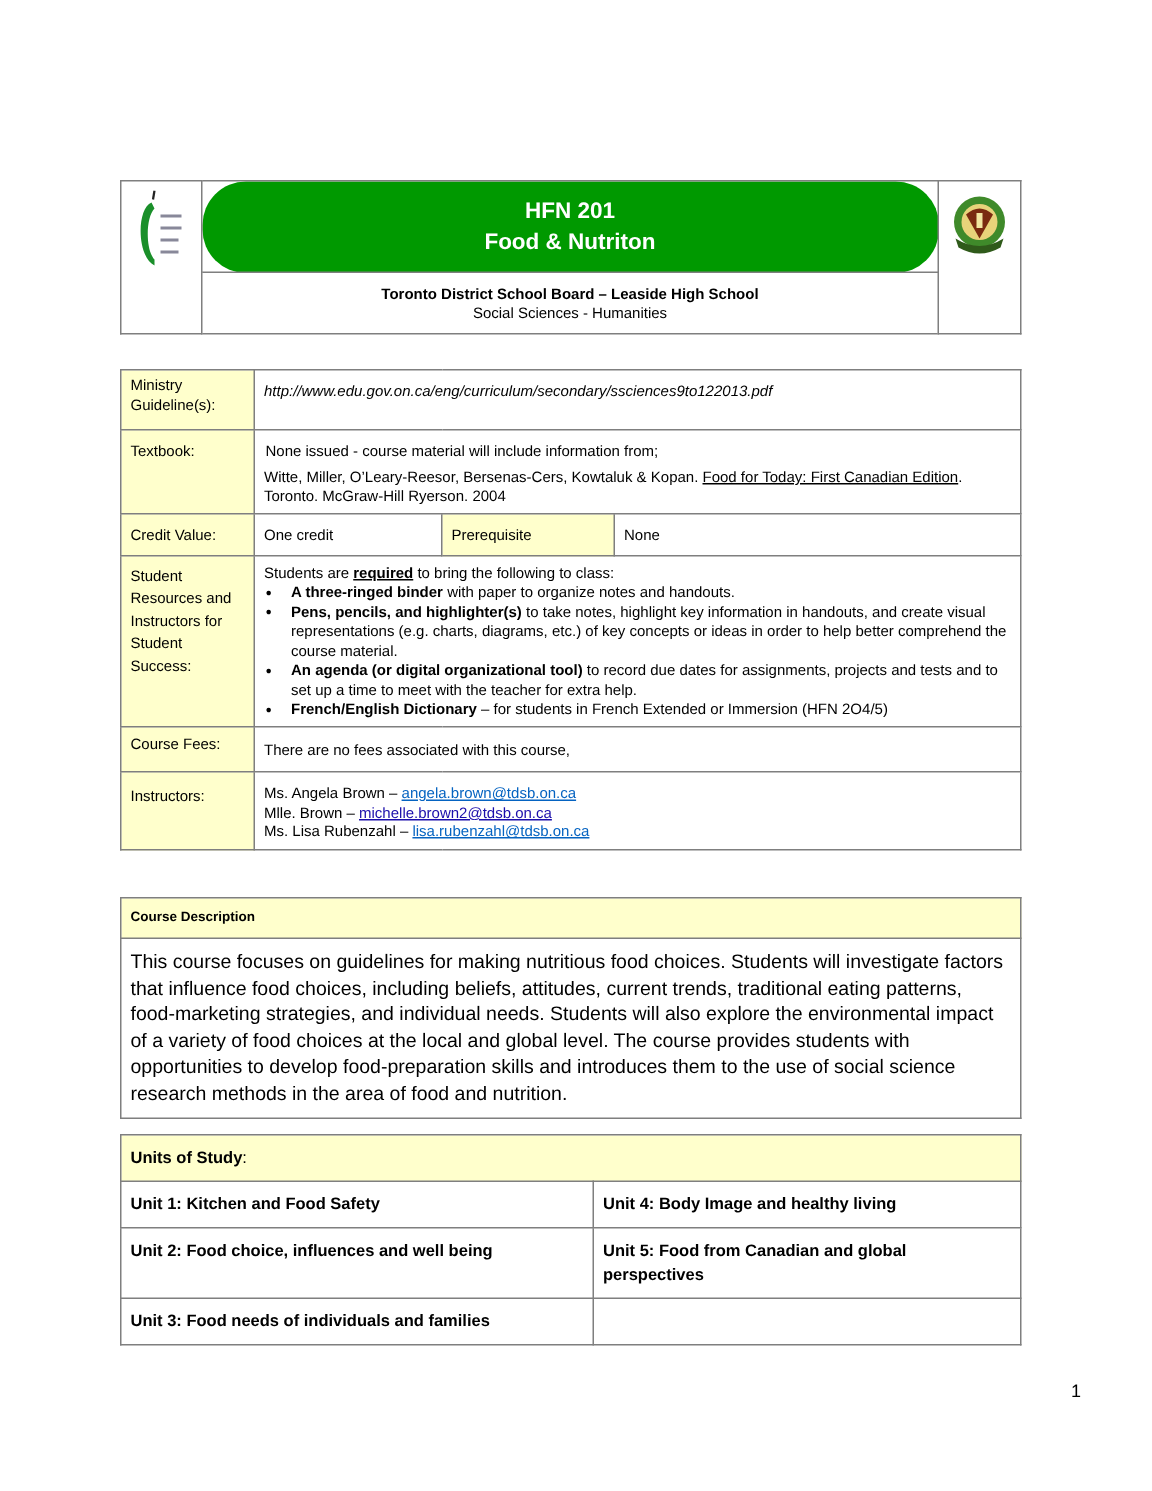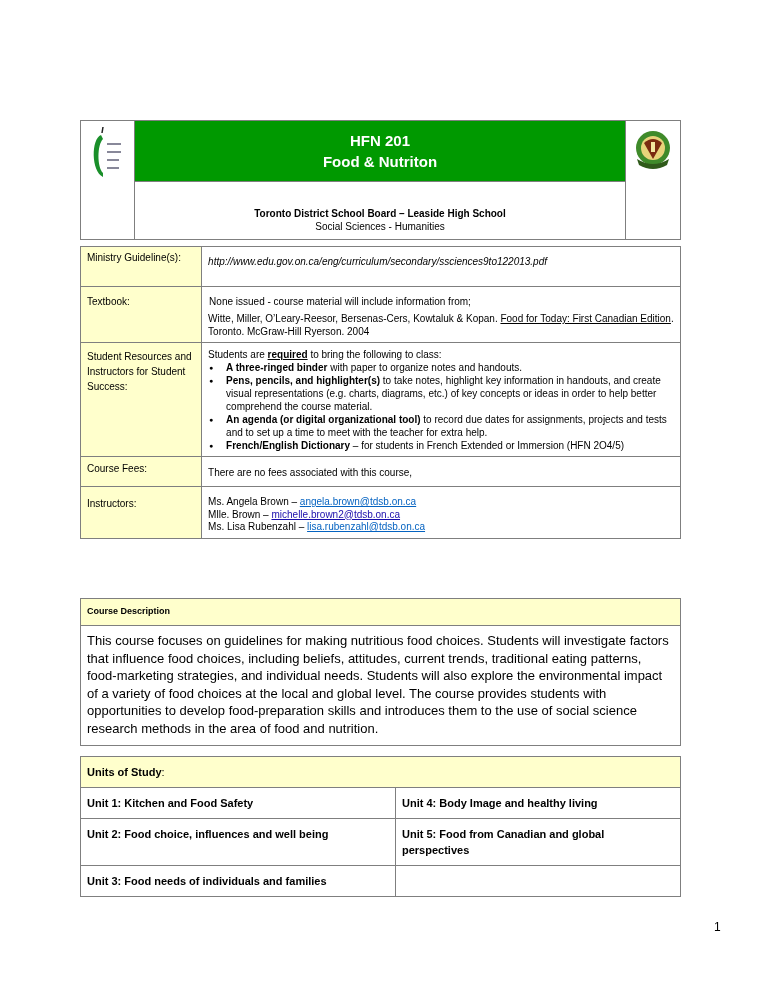--- a/index.html
+++ b/index.html
@@ -5,22 +5,22 @@
   html,body{margin:0;padding:0;background:#fff;}
   body{width:768px;height:994px;position:relative;font-family:"Liberation Sans",sans-serif;color:#000;overflow:hidden;}
   table{border-collapse:collapse;position:absolute;left:80px;width:601px;}
   td{border:1px solid #7f7f7f;vertical-align:top;font-size:10px;line-height:13px;padding:0;}
   .lbl{background:#ffffcc;font-weight:normal;padding:4px 6px;}
   .val{padding:4px 6px;}
   
   #hdr{top:120px;}
   #hdr td{border-color:#7f7f7f;}
   .logo-cell{width:53px;}
-  .green{background:#009900;color:#fff;text-align:center;font-weight:bold;font-size:15px;line-height:21px;height:60px;vertical-align:middle;}
-  .sub{text-align:center;font-size:10px;line-height:13px;padding:25px 0 6px;}
+  .green{background:#009900;color:#fff;text-align:center;font-weight:bold;font-size:15px;line-height:21px;height:60px;vertical-align:middle;border-radius:29px;}
+  .sub{text-align:center;font-size:10px;line-height:13px;padding:8px 0 6px;}
   .crest-cell{width:54px;}
   a{color:#0563c1;text-decoration:underline;}
   a.visited{color:#1a0dab;}
   ul{margin:0;padding:0 0 0 0;list-style:none;}
   li{position:relative;padding-left:18px;}
   li:before{content:"\25CF";position:absolute;left:1px;top:0;font-size:7px;}
   .desc-head{background:#ffffcc;font-weight:bold;font-size:9px;padding:6px 6px;height:14px;}
   .desc-body{font-size:13px;line-height:17.5px;padding:6px 6px 8px;}
   .units td{font-size:11px;font-weight:bold;padding:7px 6px;line-height:16px;}
   .units .uh{background:#ffffcc;font-size:11px;}
@@ -82,20 +82,26 @@
     <td class="val" colspan="3" style="font-style:italic;padding-top:8px;">http://www.edu.gov.on.ca/eng/curriculum/secondary/ssciences9to122013.pdf</td>
   </tr>
   <tr style="height:40px;">
     <td class="lbl" style="padding-top:8px;">Textbook:</td>
     <td class="val" colspan="3" style="padding-top:8px;">
       <div style="padding-left:1px;margin-bottom:4px;">None issued - course material will include information from;</div>
       <div><span>Witte, Miller, O’Leary-Reesor, Bersenas-Cers, Kowtaluk &amp; Kopan.  </span><span style="text-decoration:underline;">Food for Today:  First Canadian Edition</span><span>.</span></div>
       <div>Toronto.  McGraw-Hill Ryerson.  2004</div>
     </td>
   </tr>
+  <tr style="height:28px;">
+    <td class="lbl" style="padding-top:8px;">Credit Value:</td>
+    <td class="val" style="padding-top:8px;">One credit</td>
+    <td class="lbl" style="padding-top:8px;">Prerequisite</td>
+    <td class="val" style="padding-top:8px;">None</td>
+  </tr>
   <tr>
     <td class="lbl" style="padding-top:6px;line-height:15px;">Student Resources and Instructors for Student Success:</td>
     <td class="val" colspan="3" style="padding:5px 6px 4px;line-height:13px;">
       <div><span>Students are </span><b style="text-decoration:underline;">required</b><span> to bring the following to class:</span></div>
       <ul>
         <li><b>A three-ringed binder</b><span> with paper to organize notes and handouts.</span></li>
         <li><b>Pens, pencils, and highlighter(s)</b><span> to take notes, highlight key information in handouts, and create visual representations (e.g. charts, diagrams, etc.) of key concepts or ideas in order to help better comprehend the course material.</span></li>
         <li><b>An agenda (or digital organizational tool)</b><span> to record due dates for assignments, projects and tests and to set up a time to meet with the teacher for extra help.</span></li>
         <li><b>French/English Dictionary</b><span> – for students in French Extended or Immersion (HFN 2O4/5)</span></li>
       </ul>

